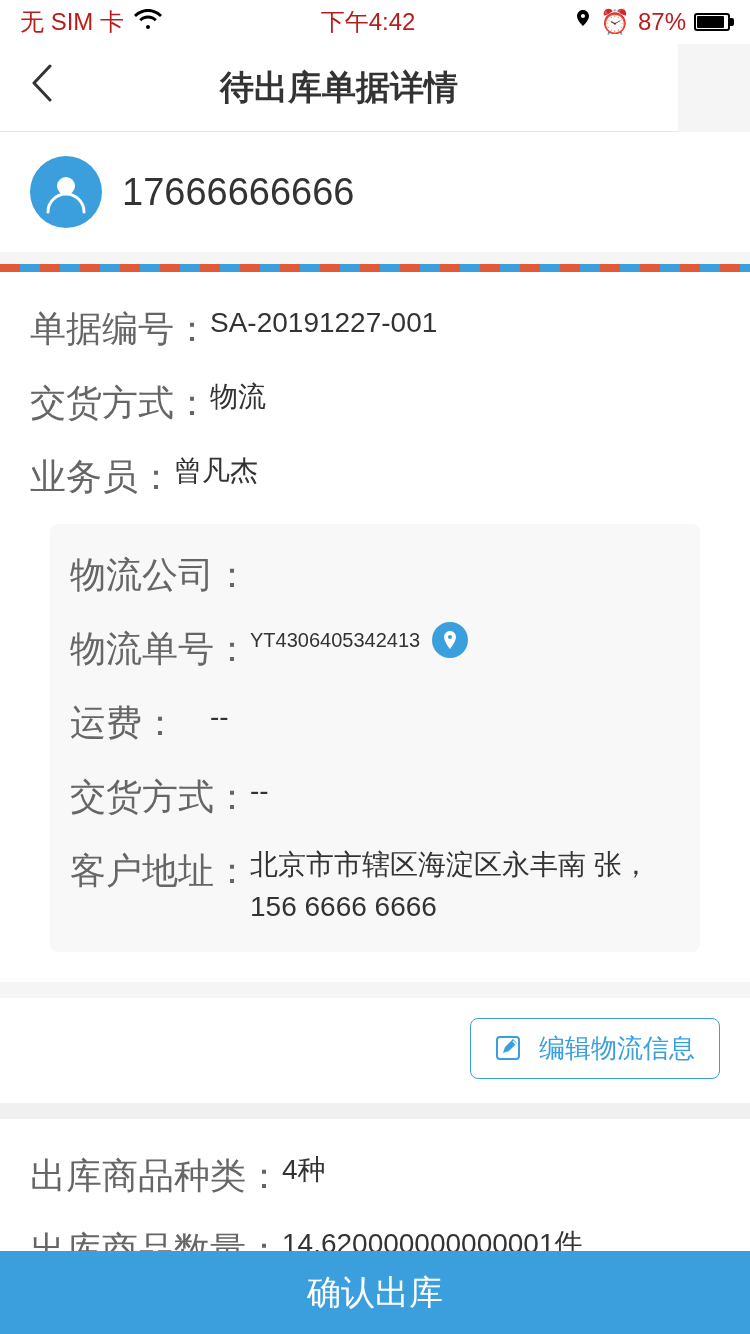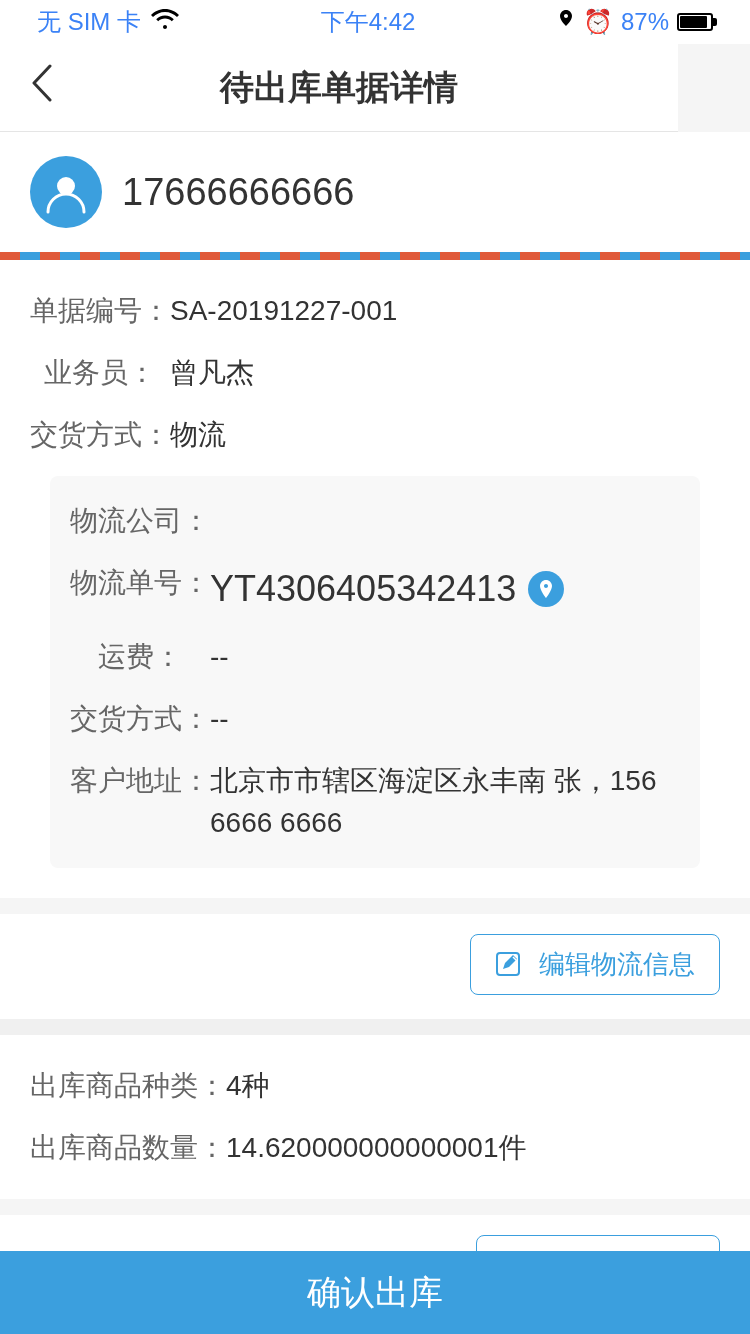--- a/index.html
+++ b/index.html
@@ -15,23 +15,23 @@
     }
 
     
     .status-bar {
       width: 750px;
       height: 44px;
       background: #fff;
       display: flex;
       align-items: center;
       justify-content: space-between;
-      padding: 0 37px;
+      padding: 0 20px;
       font-size: 24px;
-      color: #3b82f6;
+      color: #b91c1c;
     }
     .status-left { display: flex; align-items: center; gap: 10px; }
     .status-center { font-size: 24px; font-weight: 500; }
     .status-right { display: flex; align-items: center; gap: 8px; font-size: 24px; }
 
     
     .nav-bar {
       width: 678px;
       height: 88px;
       background: #fff;
@@ -59,21 +59,21 @@
       padding-bottom: 120px;
     }
 
     
     .user-header {
       background: #fff;
       padding: 24px 30px;
       display: flex;
       align-items: center;
       gap: 20px;
-      margin-bottom: 0;
+      margin-bottom: 12px;
     }
     .user-avatar {
       width: 72px;
       height: 72px;
       background: #3b9fde;
       border-radius: 50%;
       display: flex;
       align-items: center;
       justify-content: center;
       flex-shrink: 0;
@@ -104,45 +104,45 @@
     }
     .info-row {
       display: flex;
       align-items: flex-start;
       margin-bottom: 20px;
       line-height: 1.5;
     }
     .info-row:last-child { margin-bottom: 0; }
     .info-label {
       color: #666;
-      font-size: 28px;
+      font-size: 36px;
       white-space: nowrap;
       min-width: 140px;
-      text-align: center;
+      text-align: left;
       flex-shrink: 0;
     }
     .info-value {
       color: #333;
       font-size: 28px;
       flex: 1;
     }
 
     
     .logistics-card {
       background: #f8f8f8;
       border-radius: 8px;
       margin: 16px 20px 0 20px;
       padding: 24px 20px;
     }
     .logistics-card .info-label {
       min-width: 140px;
     }
     .tracking-number {
       color: #333;
-      font-size: 36px;
+      font-size: 20px;
       display: flex;
       align-items: center;
       gap: 12px;
     }
     .location-icon {
       width: 36px;
       height: 36px;
       background: #3b9fde;
       border-radius: 50%;
       display: inline-flex;
@@ -321,26 +321,26 @@
   </div>
 
   <div class="dashed-sep"></div>
 
   <div class="info-section">
     <div class="info-row">
       <span class="info-label">单据编号：</span>
       <span class="info-value">SA-20191227-001</span>
     </div>
     <div class="info-row">
+      <span class="info-label">交货方式：</span>
+      <span class="info-value">物流</span>
+    </div>
+    <div class="info-row">
       <span class="info-label">业务员：</span>
       <span class="info-value">曾凡杰</span>
-    </div>
-    <div class="info-row">
-      <span class="info-label">交货方式：</span>
-      <span class="info-value">物流</span>
     </div>
 
     <div class="logistics-card">
       <div class="info-row">
         <span class="info-label">物流公司：</span>
       </div>
       <div class="info-row">
         <span class="info-label">物流单号：</span>
         <span class="tracking-number">
           <span>YT4306405342413</span>

